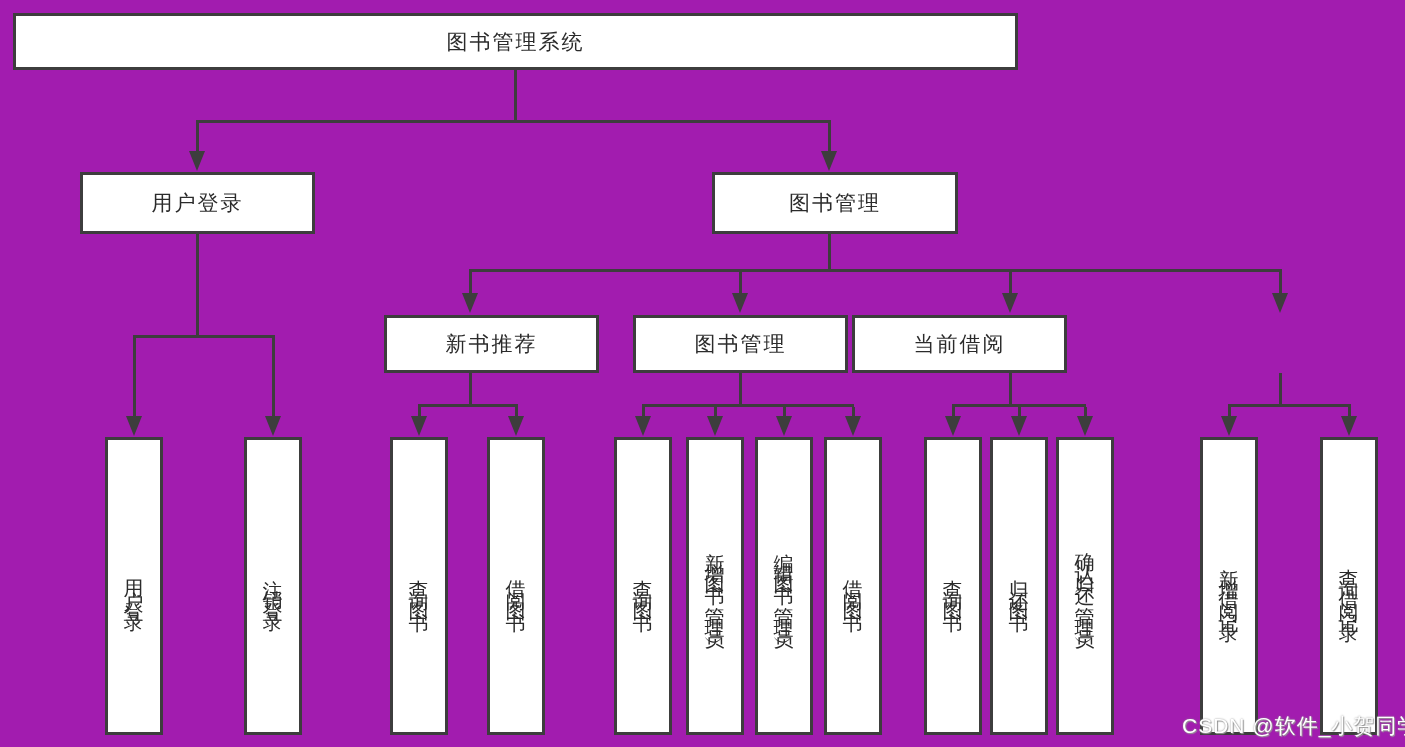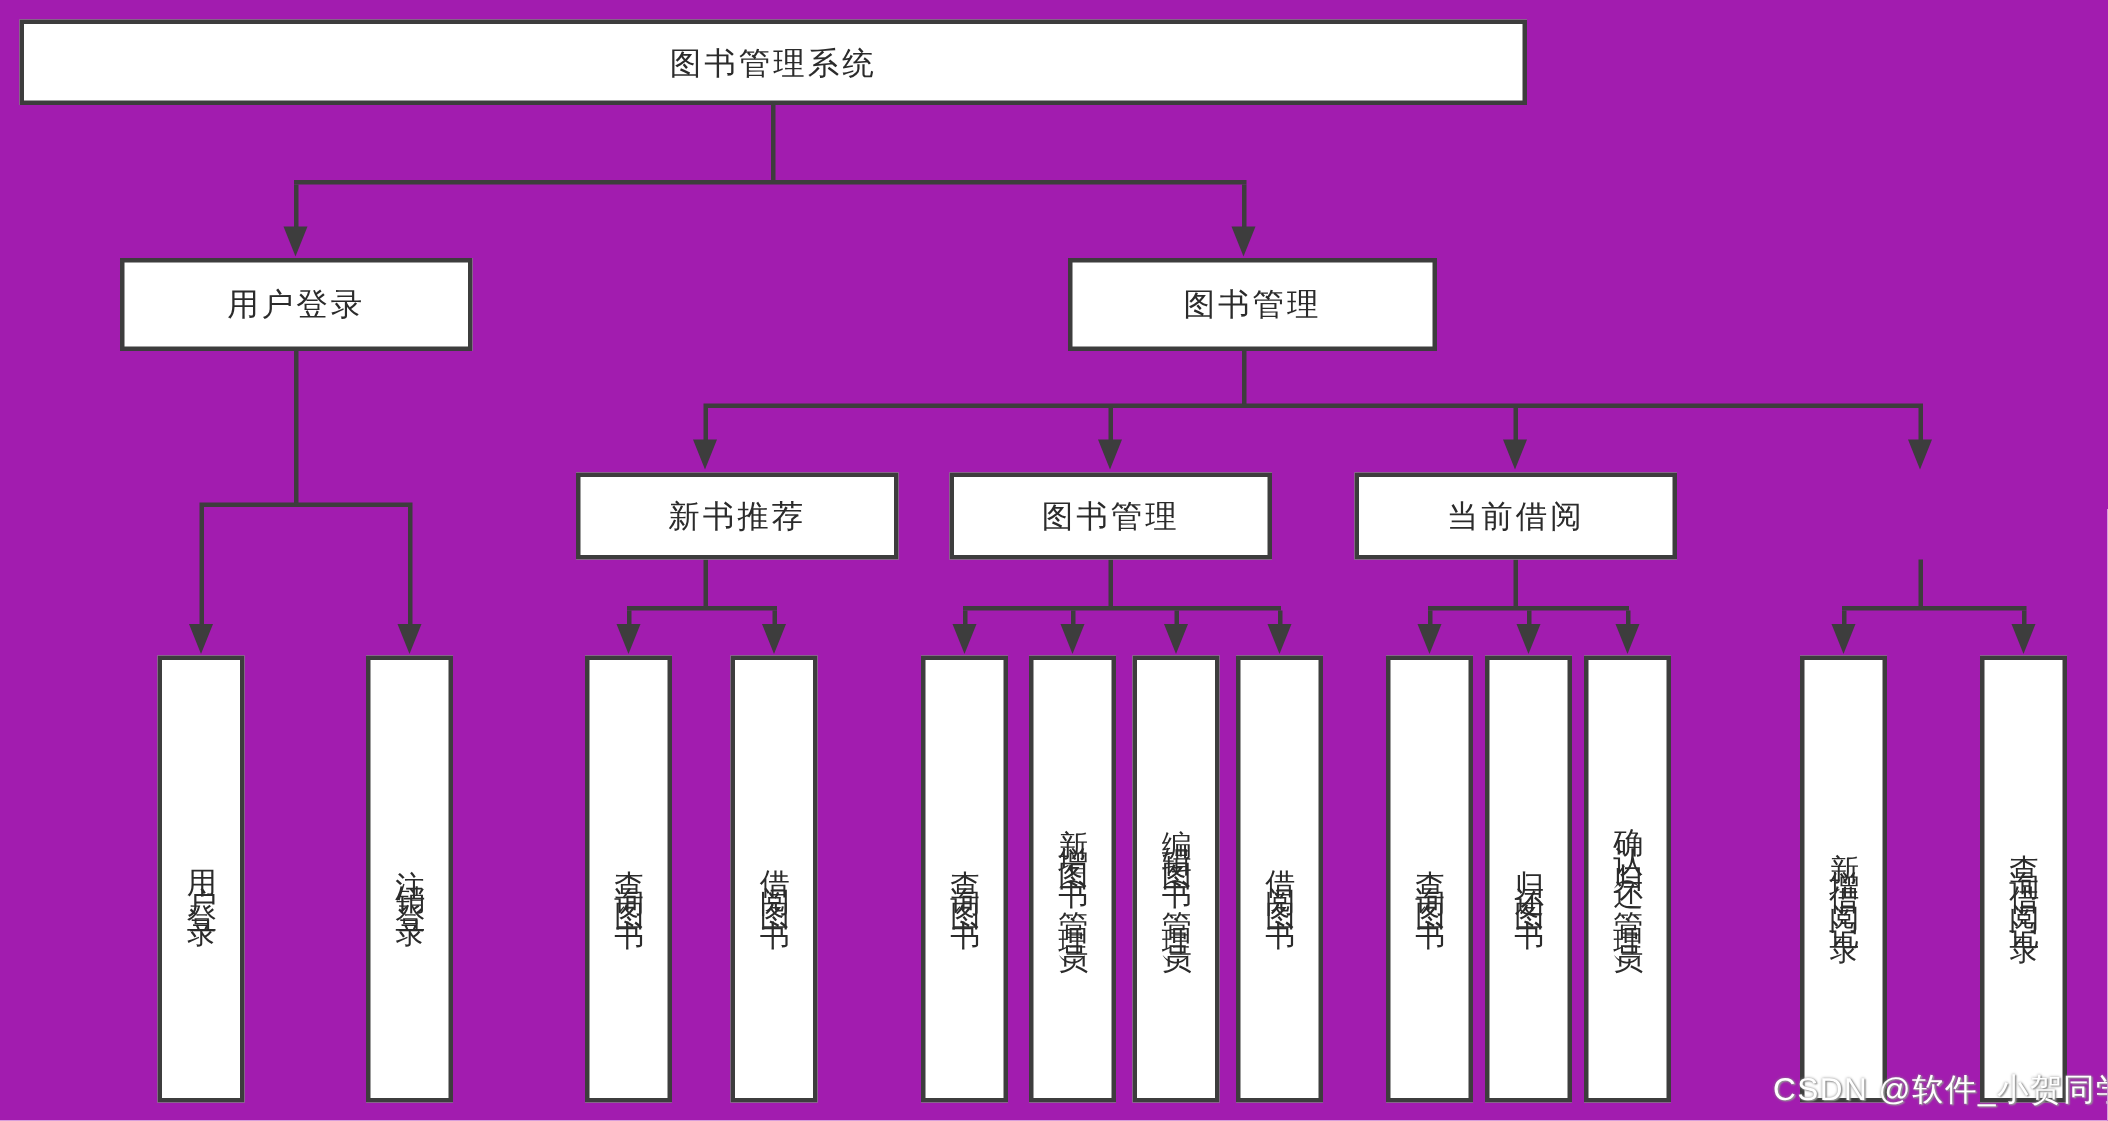--- a/index.html
+++ b/index.html
@@ -102,21 +102,21 @@
   <div class="arrow-down" style="left:1002px; top:293px;"></div>
   <div class="vline" style="left:1279px; top:272px; width:3px; height:22px;"></div>
   <div class="arrow-down" style="left:1272px; top:293px;"></div>
 
   <div class="box" style="left:384px; top:315px; width:215px; height:58px;">
     <span>新书推荐</span>
   </div>
   <div class="box" style="left:633px; top:315px; width:215px; height:58px;">
     <span>图书管理</span>
   </div>
-  <div class="box" style="left:903px; top:315px; width:215px; height:58px;justify-content:center;">
+  <div class="box" style="left:852px; top:315px; width:215px; height:58px;justify-content:center;">
     <span>当前借阅</span>
   </div>
 
   <div class="vline" style="left:469px; top:373px; width:3px; height:33px;"></div>
   <div class="hline" style="left:418px; top:404px; width:100px; height:3px;"></div>
   <div class="vline" style="left:418px; top:407px; width:3px; height:9px;"></div>
   <div class="arrow-down" style="left:411px; top:416px;"></div>
   <div class="vline" style="left:515px; top:407px; width:3px; height:9px;"></div>
   <div class="arrow-down" style="left:508px; top:416px;"></div>
 

